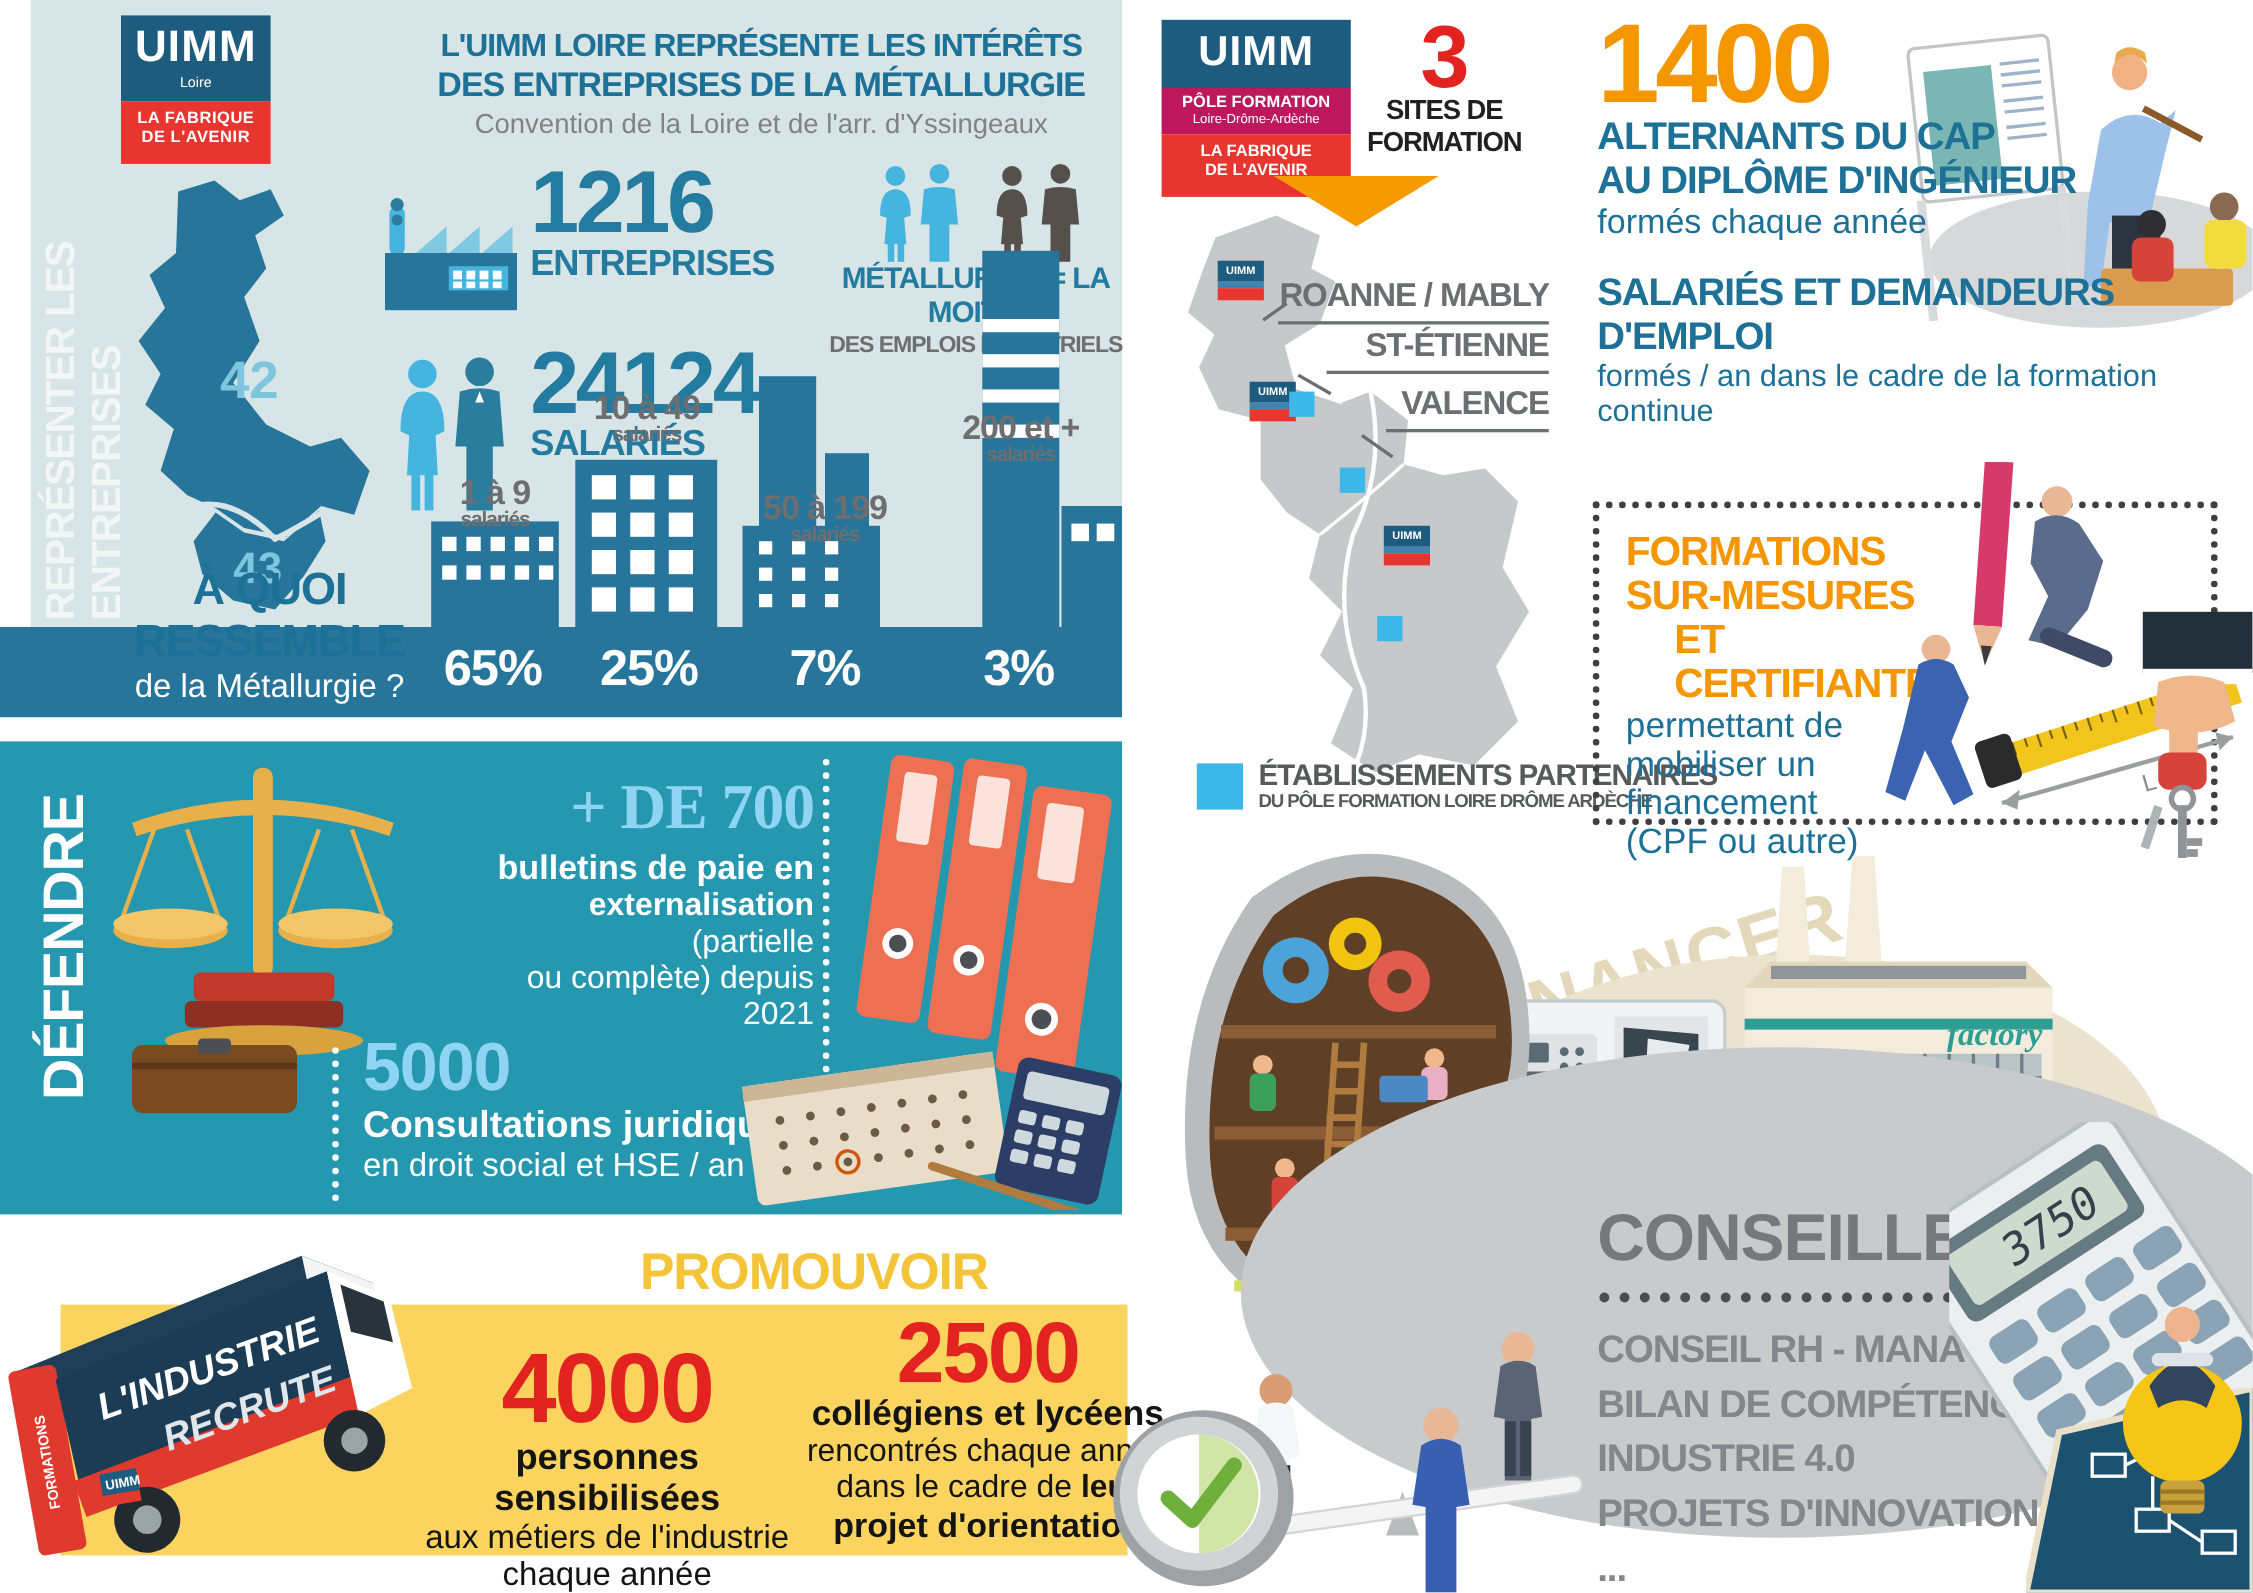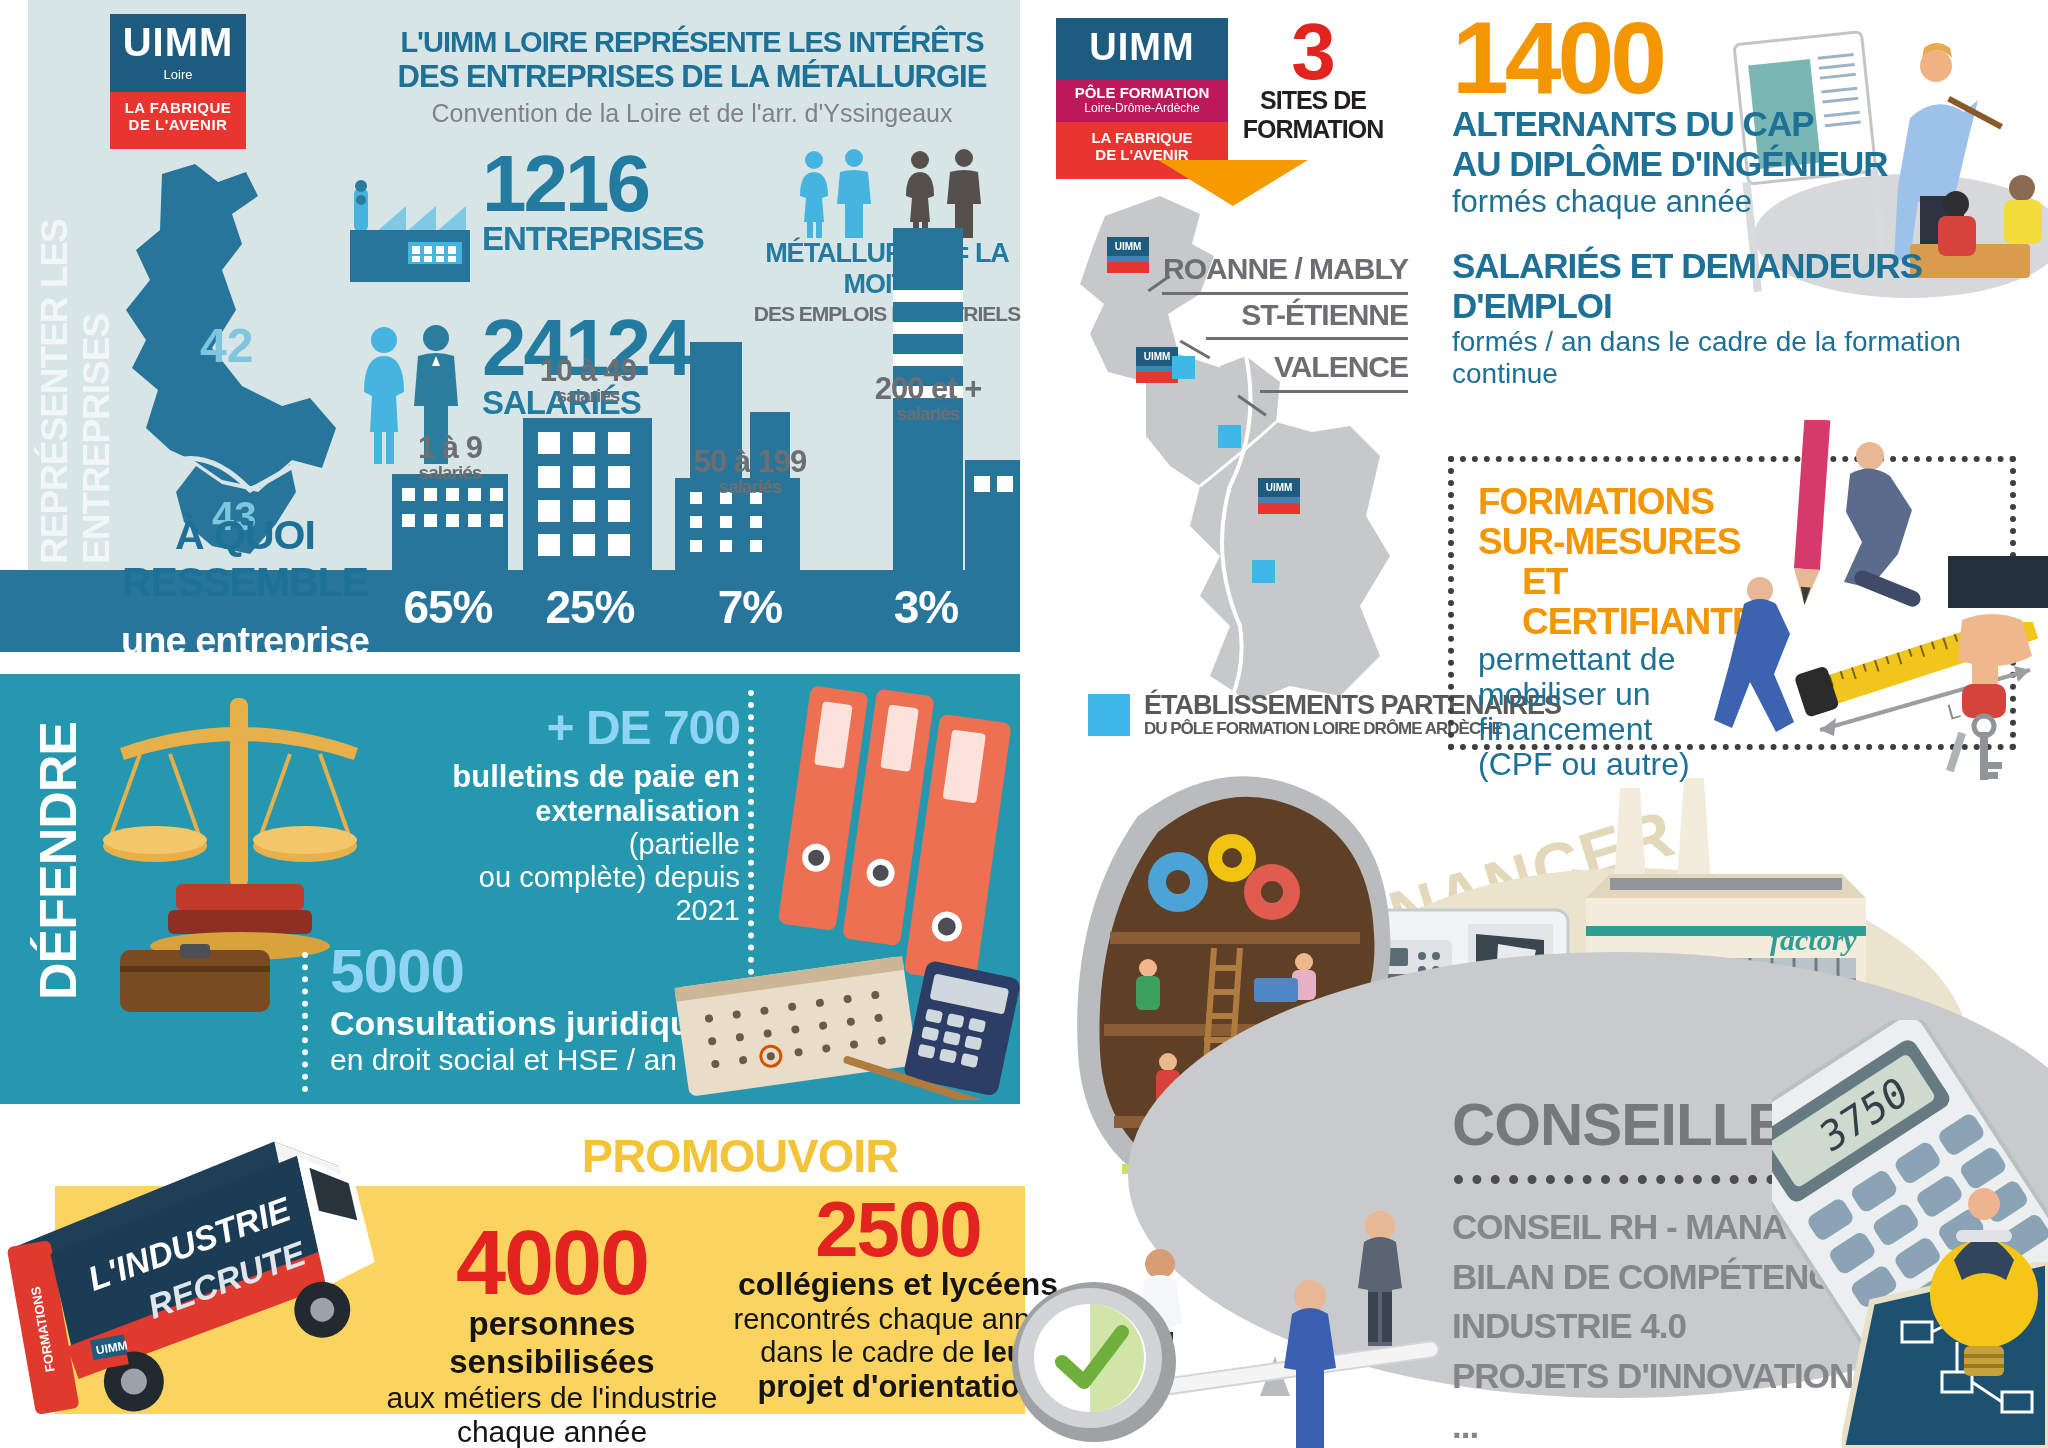--- a/index.html
+++ b/index.html
@@ -180,21 +180,20 @@
   </div>
 
   <div class="abs" style="left:0;top:570px;width:1020px;height:82px;background:#27759b;"></div>
   <div class="abs center cond white-txt" style="left:388px;top:580px;width:120px;font-size:46px;">65%</div>
   <div class="abs center cond white-txt" style="left:530px;top:580px;width:120px;font-size:46px;">25%</div>
   <div class="abs center cond white-txt" style="left:690px;top:580px;width:120px;font-size:46px;">7%</div>
   <div class="abs center cond white-txt" style="left:866px;top:580px;width:120px;font-size:46px;">3%</div>
 
   <div class="abs center" style="left:80px;top:512px;width:330px;">
     <div class="cond" style="font-size:41px;color:#1d7096;">À QUOI RESSEMBLE</div>
-    <div class="cond white-txt" style="font-size:38px;margin-top:14px;">une entreprise</div>
     <div class="white-txt" style="font-size:30px;margin-top:2px;letter-spacing:0;">de la Métallurgie ?</div>
   </div>
 
   <div class="abs" style="left:0;top:674px;width:1020px;height:430px;background:#2598b0;"></div>
   <div class="abs vertical cond white-txt" style="left:28px;top:700px;height:300px;font-size:52px;">DÉFENDRE</div>
 
   <svg class="abs" style="left:80px;top:688px;" width="300" height="330" viewBox="0 0 300 330">
     <rect x="150" y="10" width="18" height="190" rx="8" fill="#e8b04a"></rect>
     <path d="M40,60 Q159,18 278,60 L274,72 Q159,34 44,72 Z" fill="#e8b04a"></path>
     <path d="M60,66 L30,150 M90,66 L120,150" stroke="#e8b04a" stroke-width="4" fill="none"></path>
@@ -205,21 +204,21 @@
     <ellipse cx="225" cy="152" rx="52" ry="14" fill="#f3c66a"></ellipse>
     <rect x="96" y="196" width="128" height="26" rx="6" fill="#c0392b"></rect>
     <rect x="88" y="222" width="144" height="24" rx="6" fill="#8e2f23"></rect>
     <ellipse cx="160" cy="258" rx="90" ry="14" fill="#d8a23c"></ellipse>
     <rect x="40" y="262" width="150" height="62" rx="10" fill="#7a4a21"></rect>
     <rect x="40" y="278" width="150" height="6" fill="#5d3717"></rect>
     <rect x="100" y="256" width="30" height="14" rx="4" fill="#4b4f54"></rect>
   </svg>
 
   <div class="abs right" style="left:420px;top:700px;width:320px;">
-    <div class="cond" style="font-size:48px;color:#8fd4f2;">+ DE 700</div>
+    <div class="cond" style="font-size:58px;color:#8fd4f2;font-family:Liberation Serif, serif;">+ DE 700</div>
     <div class="white-txt" style="font-size:31px;font-weight:bold;margin-top:4px;">bulletins de paie en</div>
     <div class="white-txt" style="font-size:29px;">
       <span style="font-weight:bold;">externalisation</span><span> (partielle</span>
     </div>
     <div class="white-txt" style="font-size:29px;">ou complète) depuis 2021</div>
   </div>
 
   <div class="abs" style="left:748px;top:690px;height:370px;border-left:6px dotted rgba(255,255,255,.95);"></div>
 
   <svg class="abs" style="left:772px;top:678px;" width="248" height="310" viewBox="0 0 248 310">

